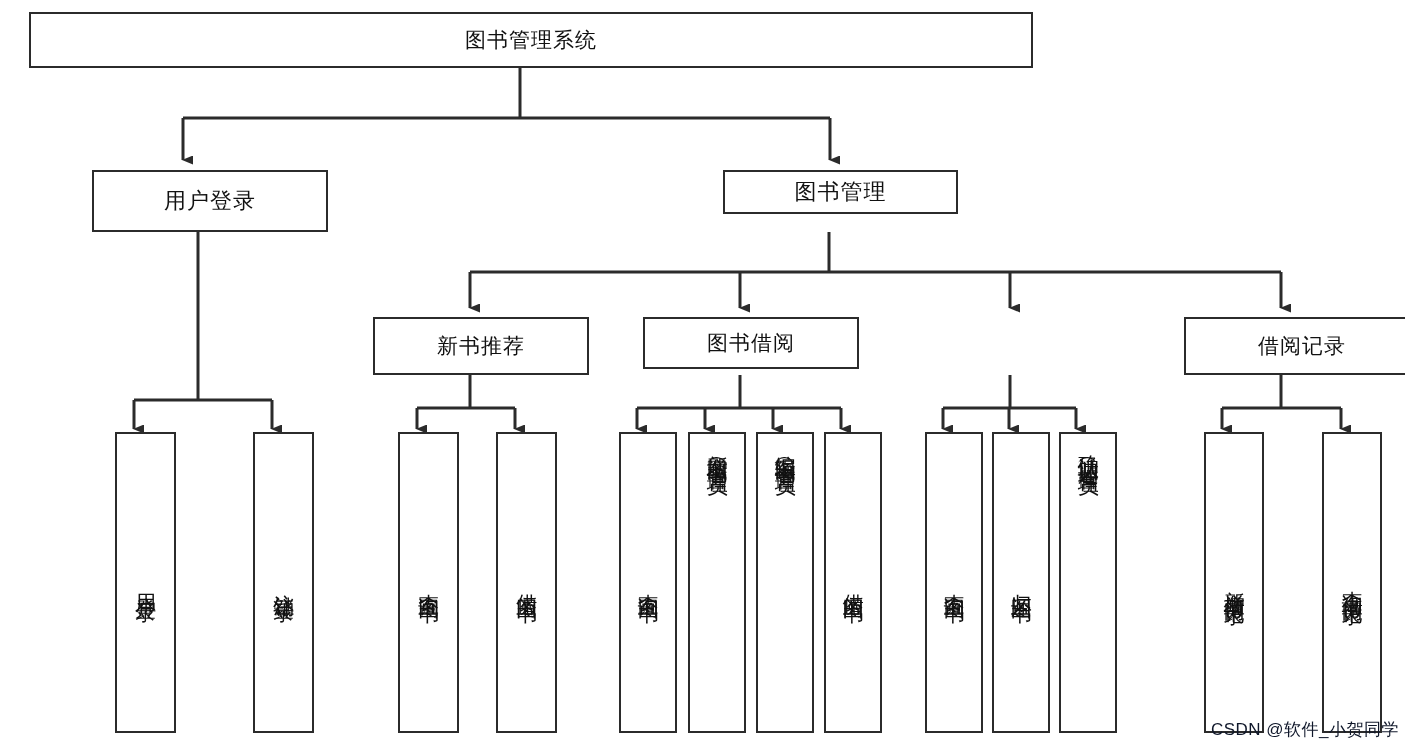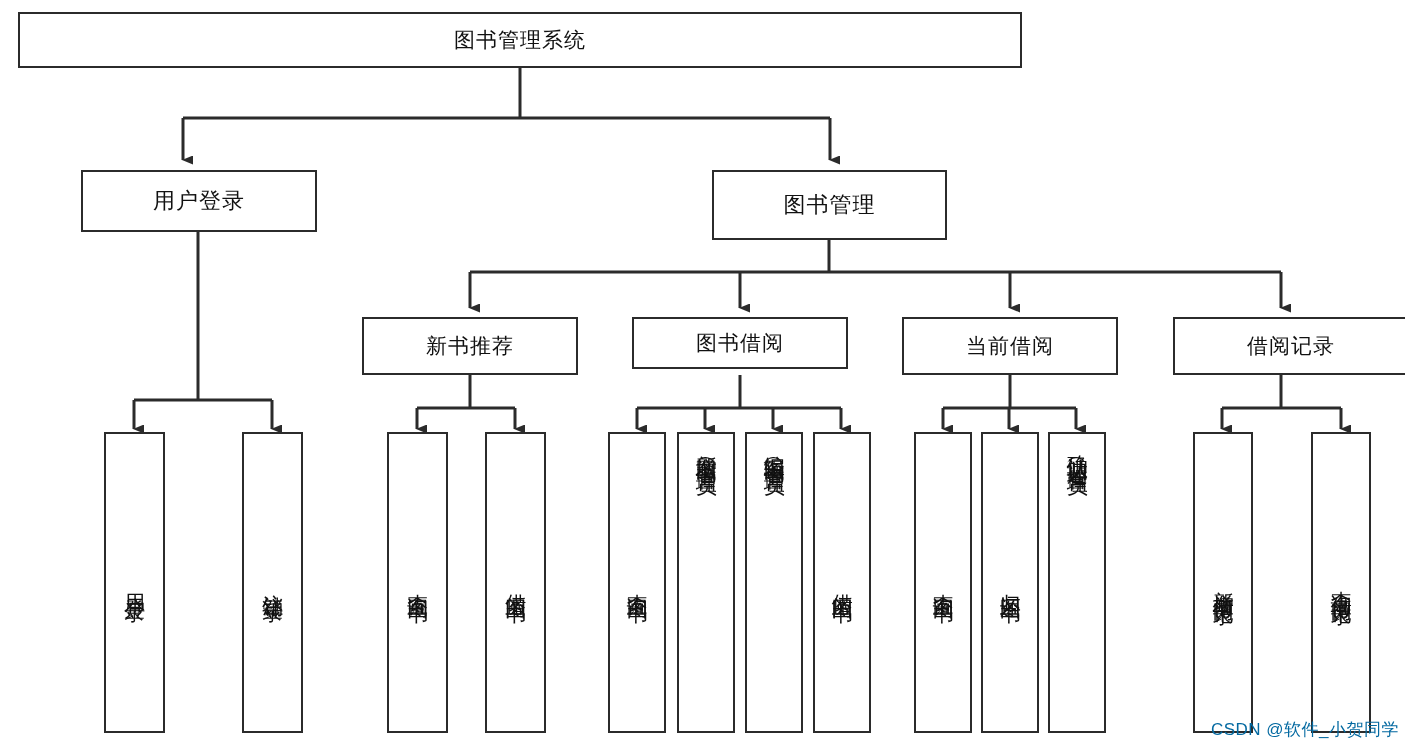--- a/index.html
+++ b/index.html
@@ -7,40 +7,40 @@
     width:1405px;height:747px;background:#ffffff;
     font-family:"Liberation Sans","DejaVu Sans",sans-serif;
     color:#111111;overflow:hidden;position:relative;
   }
   #canvas{position:absolute;left:0;top:0;width:1405px;height:747px;}
   svg.links{position:absolute;left:0;top:0;width:1405px;height:747px;}
   .node{
     position:absolute;box-sizing:border-box;
     background:#ffffff;border:2px solid #2b2b2b;
     display:flex;align-items:center;justify-content:center;
-    text-align:center;line-height:1.25;
+    text-align:center;line-height:1.25;margin-left:11px;
   }
   .node .lbl{display:block;}
   .h-node{font-size:21px;}
   .h-node .lbl{letter-spacing:1px;}
   .lvl1{font-size:22px;}
   .lvl2{font-size:21px;}
   
   .leaf{
     writing-mode:vertical-rl;text-orientation:upright;
     font-size:21px;letter-spacing:3px;
     align-items:center;justify-content:center;
     padding:4px 0;
   }
   .leaf .lbl{writing-mode:vertical-rl;text-orientation:upright;}
   
   .leaf.tall{justify-content:flex-start;}
   .watermark{
     position:absolute;right:6px;bottom:6px;
-    font-size:17px;color:#0369a1;white-space:nowrap;
+    font-size:17px;color:#0f172a;white-space:nowrap;
     letter-spacing:0.5px;
   }
 </style>
 </head>
 <body>
 
 <div id="canvas">
 
   <svg class="links" viewBox="0 0 1405 747" xmlns="http://www.w3.org/2000/svg">
     <defs>
@@ -93,32 +93,29 @@
     </g>
   </svg>
 
   <div class="node h-node" style="left:18px;top:12px;width:1004px;height:56px;">
     <span class="lbl">图书管理系统</span>
   </div>
 
   <div class="node h-node lvl1" style="left:81px;top:170px;width:236px;height:62px;">
     <span class="lbl">用户登录</span>
   </div>
-  <div class="node h-node lvl1" style="left:712px;top:170px;width:235px;height:70px;">
+  <div class="node h-node lvl1" style="left:712px;top:170px;width:235px;height:44px;">
     <span class="lbl">图书管理</span>
   </div>
 
   <div class="node h-node lvl2" style="left:362px;top:317px;width:216px;height:58px;">
     <span class="lbl">新书推荐</span>
   </div>
   <div class="node h-node lvl2" style="left:632px;top:317px;width:216px;height:52px;">
     <span class="lbl">图书借阅</span>
-  </div>
-  <div class="node h-node lvl2" style="left:902px;top:317px;width:216px;height:58px;">
-    <span class="lbl">当前借阅</span>
   </div>
   <div class="node h-node lvl2" style="left:1173px;top:317px;width:236px;height:58px;">
     <span class="lbl">借阅记录</span>
   </div>
 
   <div class="node leaf" style="left:104px;top:432px;width:61px;height:301px;">
     <span class="lbl">用户登录</span>
   </div>
   <div class="node leaf" style="left:242px;top:432px;width:61px;height:301px;">
     <span class="lbl">注销登录</span>

